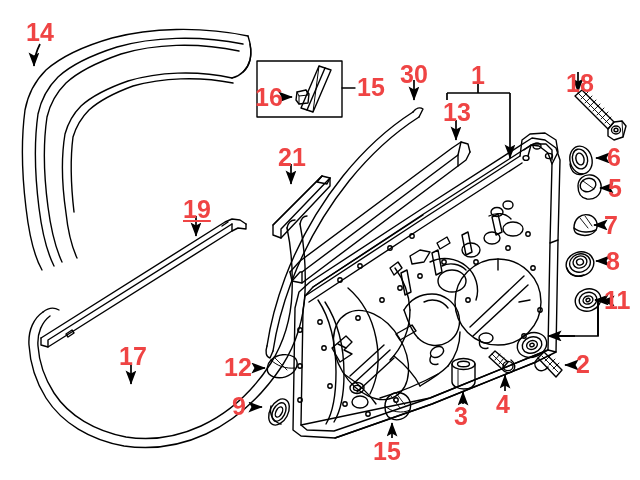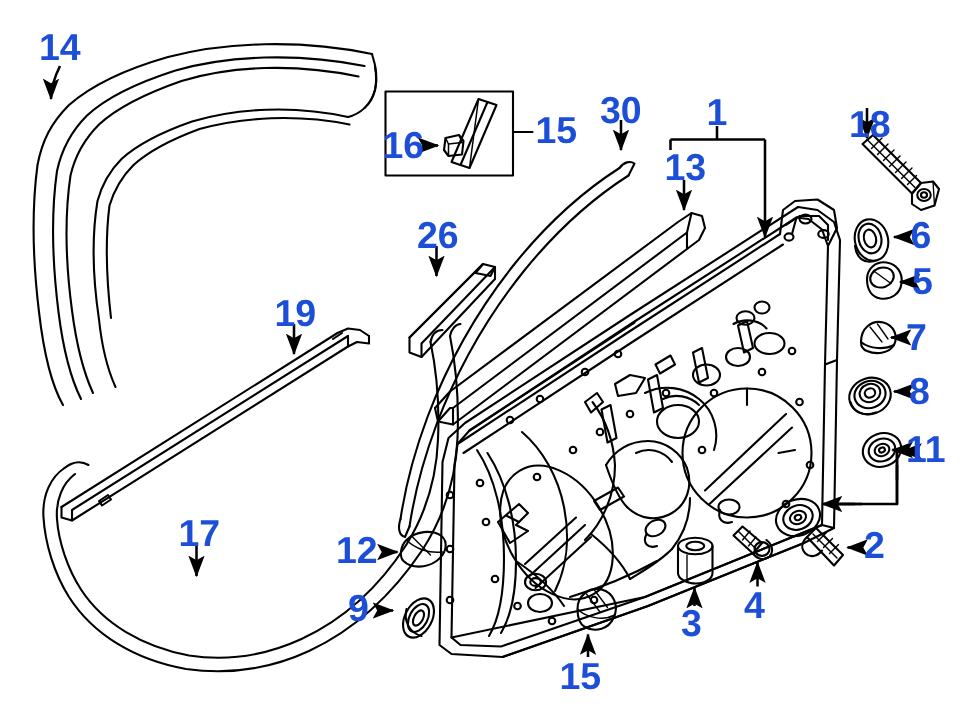--- a/index.html
+++ b/index.html
@@ -9,21 +9,21 @@
     font-family:"Liberation Sans", sans-serif;
     overflow:hidden;
   }
   #stage{position:relative;width:640px;height:480px;background:#ffffff;}
   #stage svg{position:absolute;top:0;left:0;}
   .callout{
     position:absolute;
     font-family:"Liberation Sans", sans-serif;
     font-size:25px;
     font-weight:700;
-    color:#1d4ed8;
+    color:#ef4444;
     line-height:1;
     letter-spacing:0px;
     white-space:nowrap;
     user-select:none;
   }
 </style>
 </head>
 <body>
 
 <div id="stage">
@@ -415,22 +415,22 @@
 <div class="callout" style="left:400px;top:62px;">30</div>
 <div class="callout" style="left:471px;top:63px;">1</div>
 <div class="callout" style="left:443px;top:100px;">13</div>
 <div class="callout" style="left:566px;top:71px;">18</div>
 <div class="callout" style="left:607px;top:145px;">6</div>
 <div class="callout" style="left:608px;top:176px;">5</div>
 <div class="callout" style="left:604px;top:213px;">7</div>
 <div class="callout" style="left:606px;top:249px;">8</div>
 <div class="callout" style="left:604px;top:288px;">11</div>
 <div class="callout" style="left:576px;top:352px;">2</div>
-<div class="callout" style="left:278px;top:145px;">26</div>
-<div class="callout" style="left:183px;top:197px;">19</div>
+<div class="callout" style="left:278px;top:145px;">21</div>
+<div class="callout" style="left:183px;top:197px;text-decoration:underline;">19</div>
 <div class="callout" style="left:119px;top:344px;">17</div>
 <div class="callout" style="left:224px;top:355px;">12</div>
 <div class="callout" style="left:232px;top:394px;">9</div>
 <div class="callout" style="left:373px;top:439px;">15</div>
 <div class="callout" style="left:454px;top:404px;">3</div>
 <div class="callout" style="left:496px;top:392px;">4</div>
 
 </div>
 
 </body></html>

